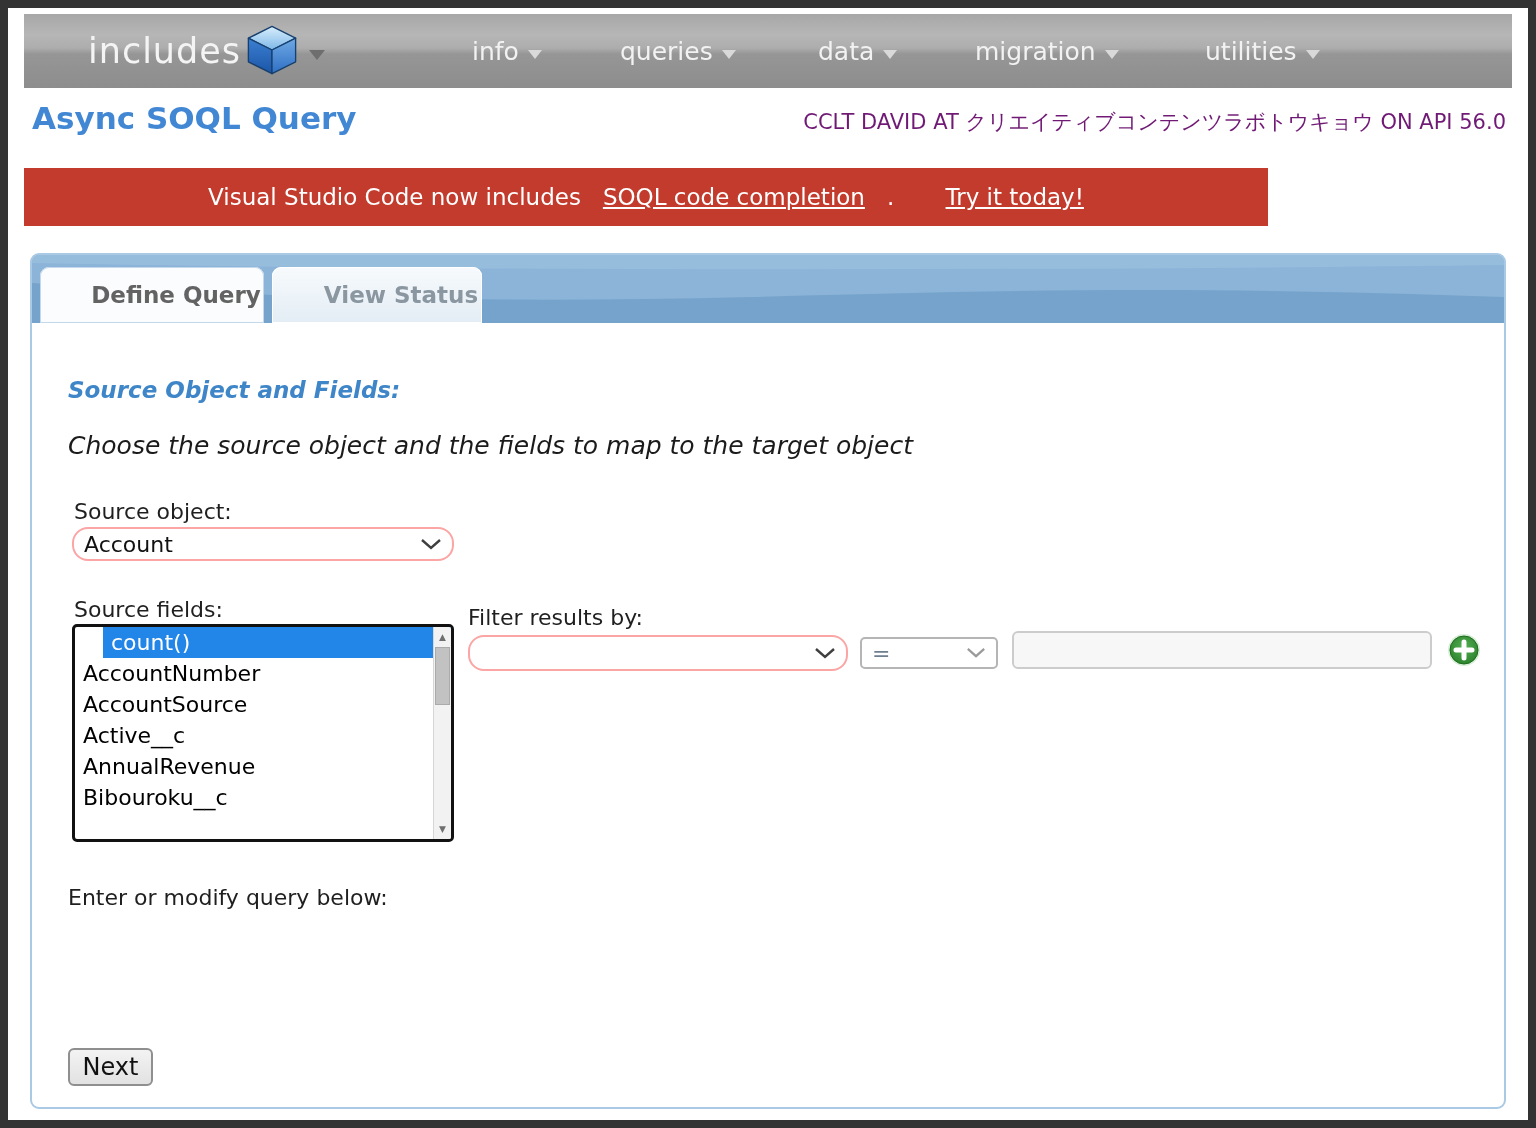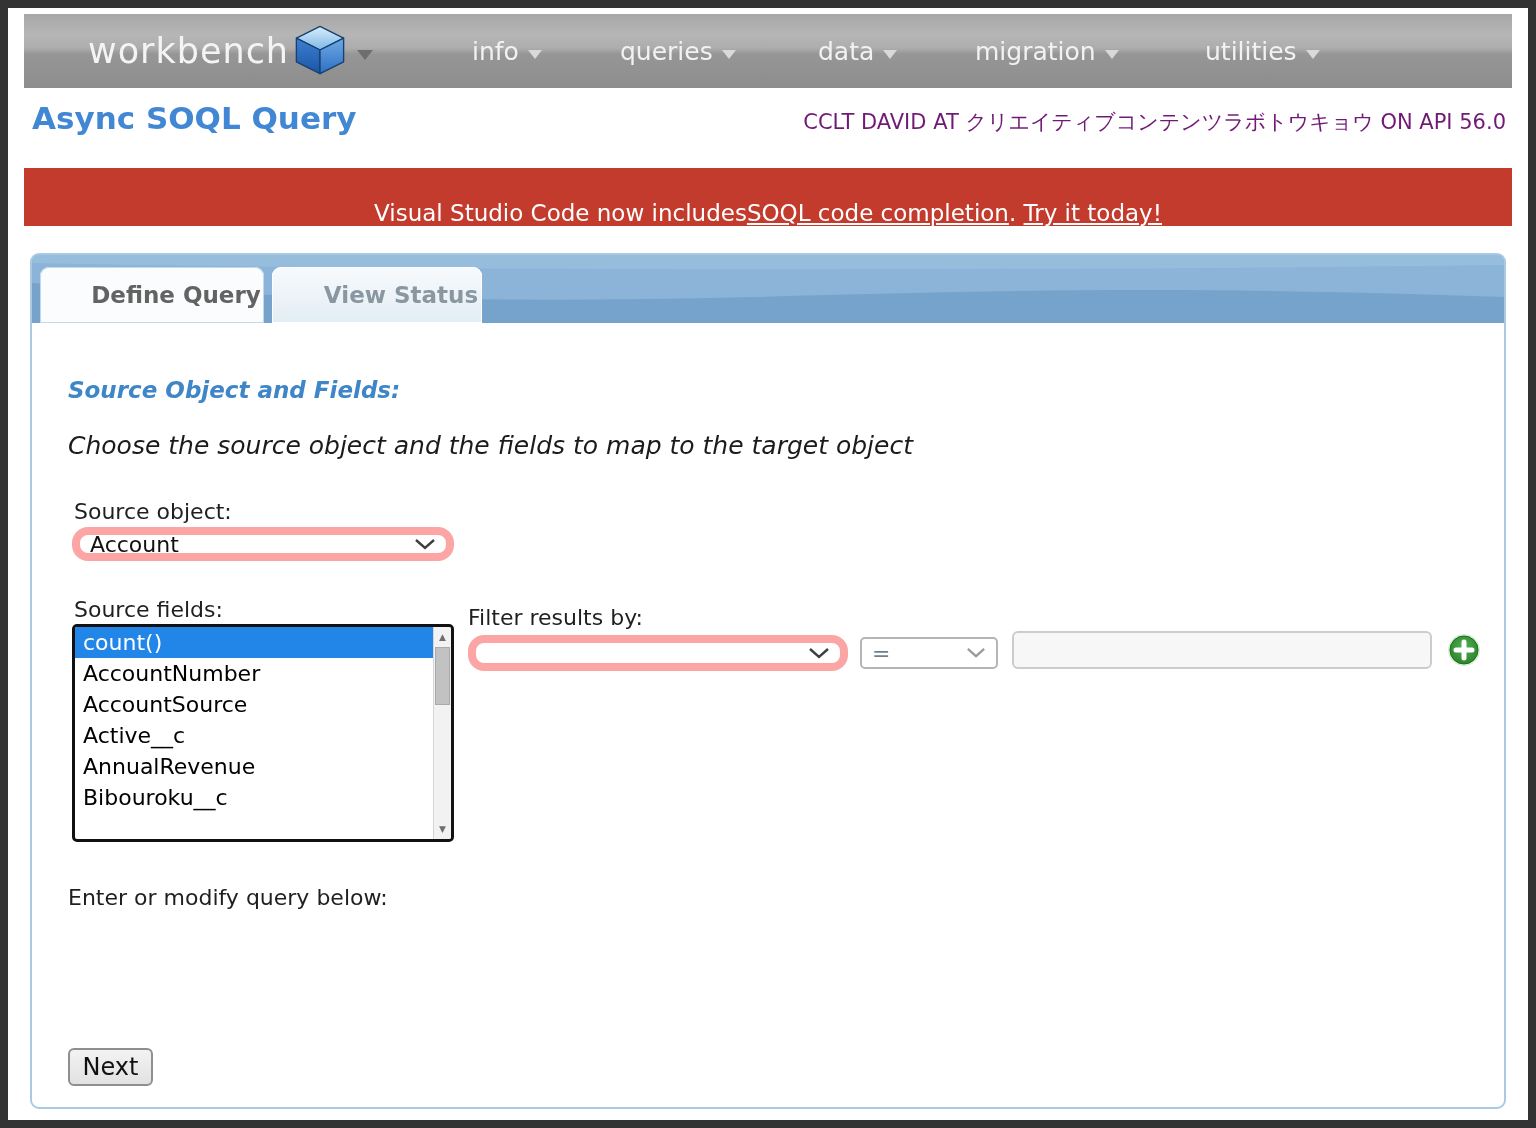--- a/index.html
+++ b/index.html
@@ -22,23 +22,23 @@
   .nav-item { position:absolute; top:0; height:74px; display:flex; align-items:center; cursor:pointer; }
   .nav-item .txt { color:#f2f2f2; font-size:25px; }
   .nav-item .tri2 { width:0; height:0; border-left:7px solid transparent; border-right:7px solid transparent; border-top:9px solid #d9d9d9; margin-left:9px; margin-top:7px; }
 
   
   .title { position:absolute; left:24px; top:92px; font-size:31px; font-weight:bold; color:#4187d3; }
   .session { position:absolute; right:22px; top:100px; font-size:21px; color:#701a75; }
 
   
   .banner {
-    position:absolute; left:16px; top:160px; width:1488px; height:58px;
+    position:absolute; left:16px; top:160px; width:1244px; height:58px;
     background:#c23b2d; color:#ffffff; font-size:23px;
-    display:flex; align-items:flex-end; justify-content:center;
+    display:flex; align-items:center; justify-content:center;gap:22px;
   }
   .banner-link { color:#ffffff; text-decoration:underline; cursor:pointer; }
 
   
   .panel {
     position:absolute; left:22px; top:245px; width:1476px; height:856px;
     border:2px solid #a9c9e4; border-radius:9px; background:#ffffff;
   }
   .tabstrip {
     position:absolute; left:0; top:0; width:100%; height:68px;
@@ -60,33 +60,33 @@
     background:linear-gradient(180deg,#f7fafc 0%,#e3edf5 100%);
     box-shadow:inset 0 0 0 1px #ffffff;
   }
 
   
   .section-heading { position:absolute; left:36px; top:122px; font-size:23px; font-weight:bold; font-style:italic; color:#3e86c8; }
   .section-desc { position:absolute; left:36px; top:176px; font-size:25px; font-style:italic; color:#1b1b1b; }
   .field-label { position:absolute; font-size:22px; color:#1f1f1f; }
 
   .sel {
-    position:absolute; background:#ffffff; border:8px solid #fca5a5; border-radius:16px;
+    position:absolute; background:#ffffff; border:2px solid #fca5a5; border-radius:16px;
     display:flex; align-items:center; cursor:pointer;
   }
   .sel .sel-text { font-size:22px; color:#111111; padding-left:10px; flex:1; }
   .sel .chev { margin-right:10px; display:flex; }
 
   .listbox {
     position:absolute; left:40px; top:369px; width:382px; height:218px;
     border:3px solid #111111; border-radius:5px; background:#ffffff; overflow:hidden;
   }
   .list-item { height:31px; line-height:31px; font-size:22px; color:#000000; padding-left:8px; padding-right:20px;
     white-space:nowrap; cursor:default; }
-  .list-item.selected { background:#2285e8; color:#ffffff; }
+  .list-item.selected { background:#2285e8; color:#ffffff;margin-left:28px; }
   .scrollbar {
     position:absolute; right:0; top:0; bottom:0; width:18px;
     background:#f2f2f2; border-left:1px solid #d6d6d6;
   }
   .scroll-arrow { position:absolute; left:0; width:17px; height:18px; font-size:9px; color:#6f6f6f;
     display:flex; align-items:center; justify-content:center; cursor:pointer; }
   .scroll-arrow.up { top:1px; }
   .scroll-arrow.down { bottom:1px; }
   .scroll-thumb { position:absolute; left:1px; top:20px; width:15px; height:58px; background:#c2c2c2; border:1px solid #aaaaaa; cursor:grab; }
 
@@ -112,21 +112,21 @@
     font-family:"DejaVu Sans", sans-serif; font-size:24px; color:#111111; cursor:pointer;
   }
 </style>
 </head>
 <body>
 
 <div class="page">
 
   <div class="nav">
     <div class="brand">
-      <span class="brand-text">workbench</span>
+      <span class="brand-text">includes</span>
       <span class="cube">
         <svg width="54" height="54" viewBox="0 0 64 64">
           <defs>
             <linearGradient id="cubeTop" x1="0" y1="0" x2="0" y2="1">
               <stop offset="0" stop-color="#d9eefb"></stop>
                 <stop offset="1" stop-color="#7db7e8"></stop>
             </linearGradient>
             <linearGradient id="cubeLeft" x1="0" y1="0" x2="0" y2="1">
               <stop offset="0" stop-color="#3c7fd0"></stop>
                 <stop offset="1" stop-color="#1b55a8"></stop>

